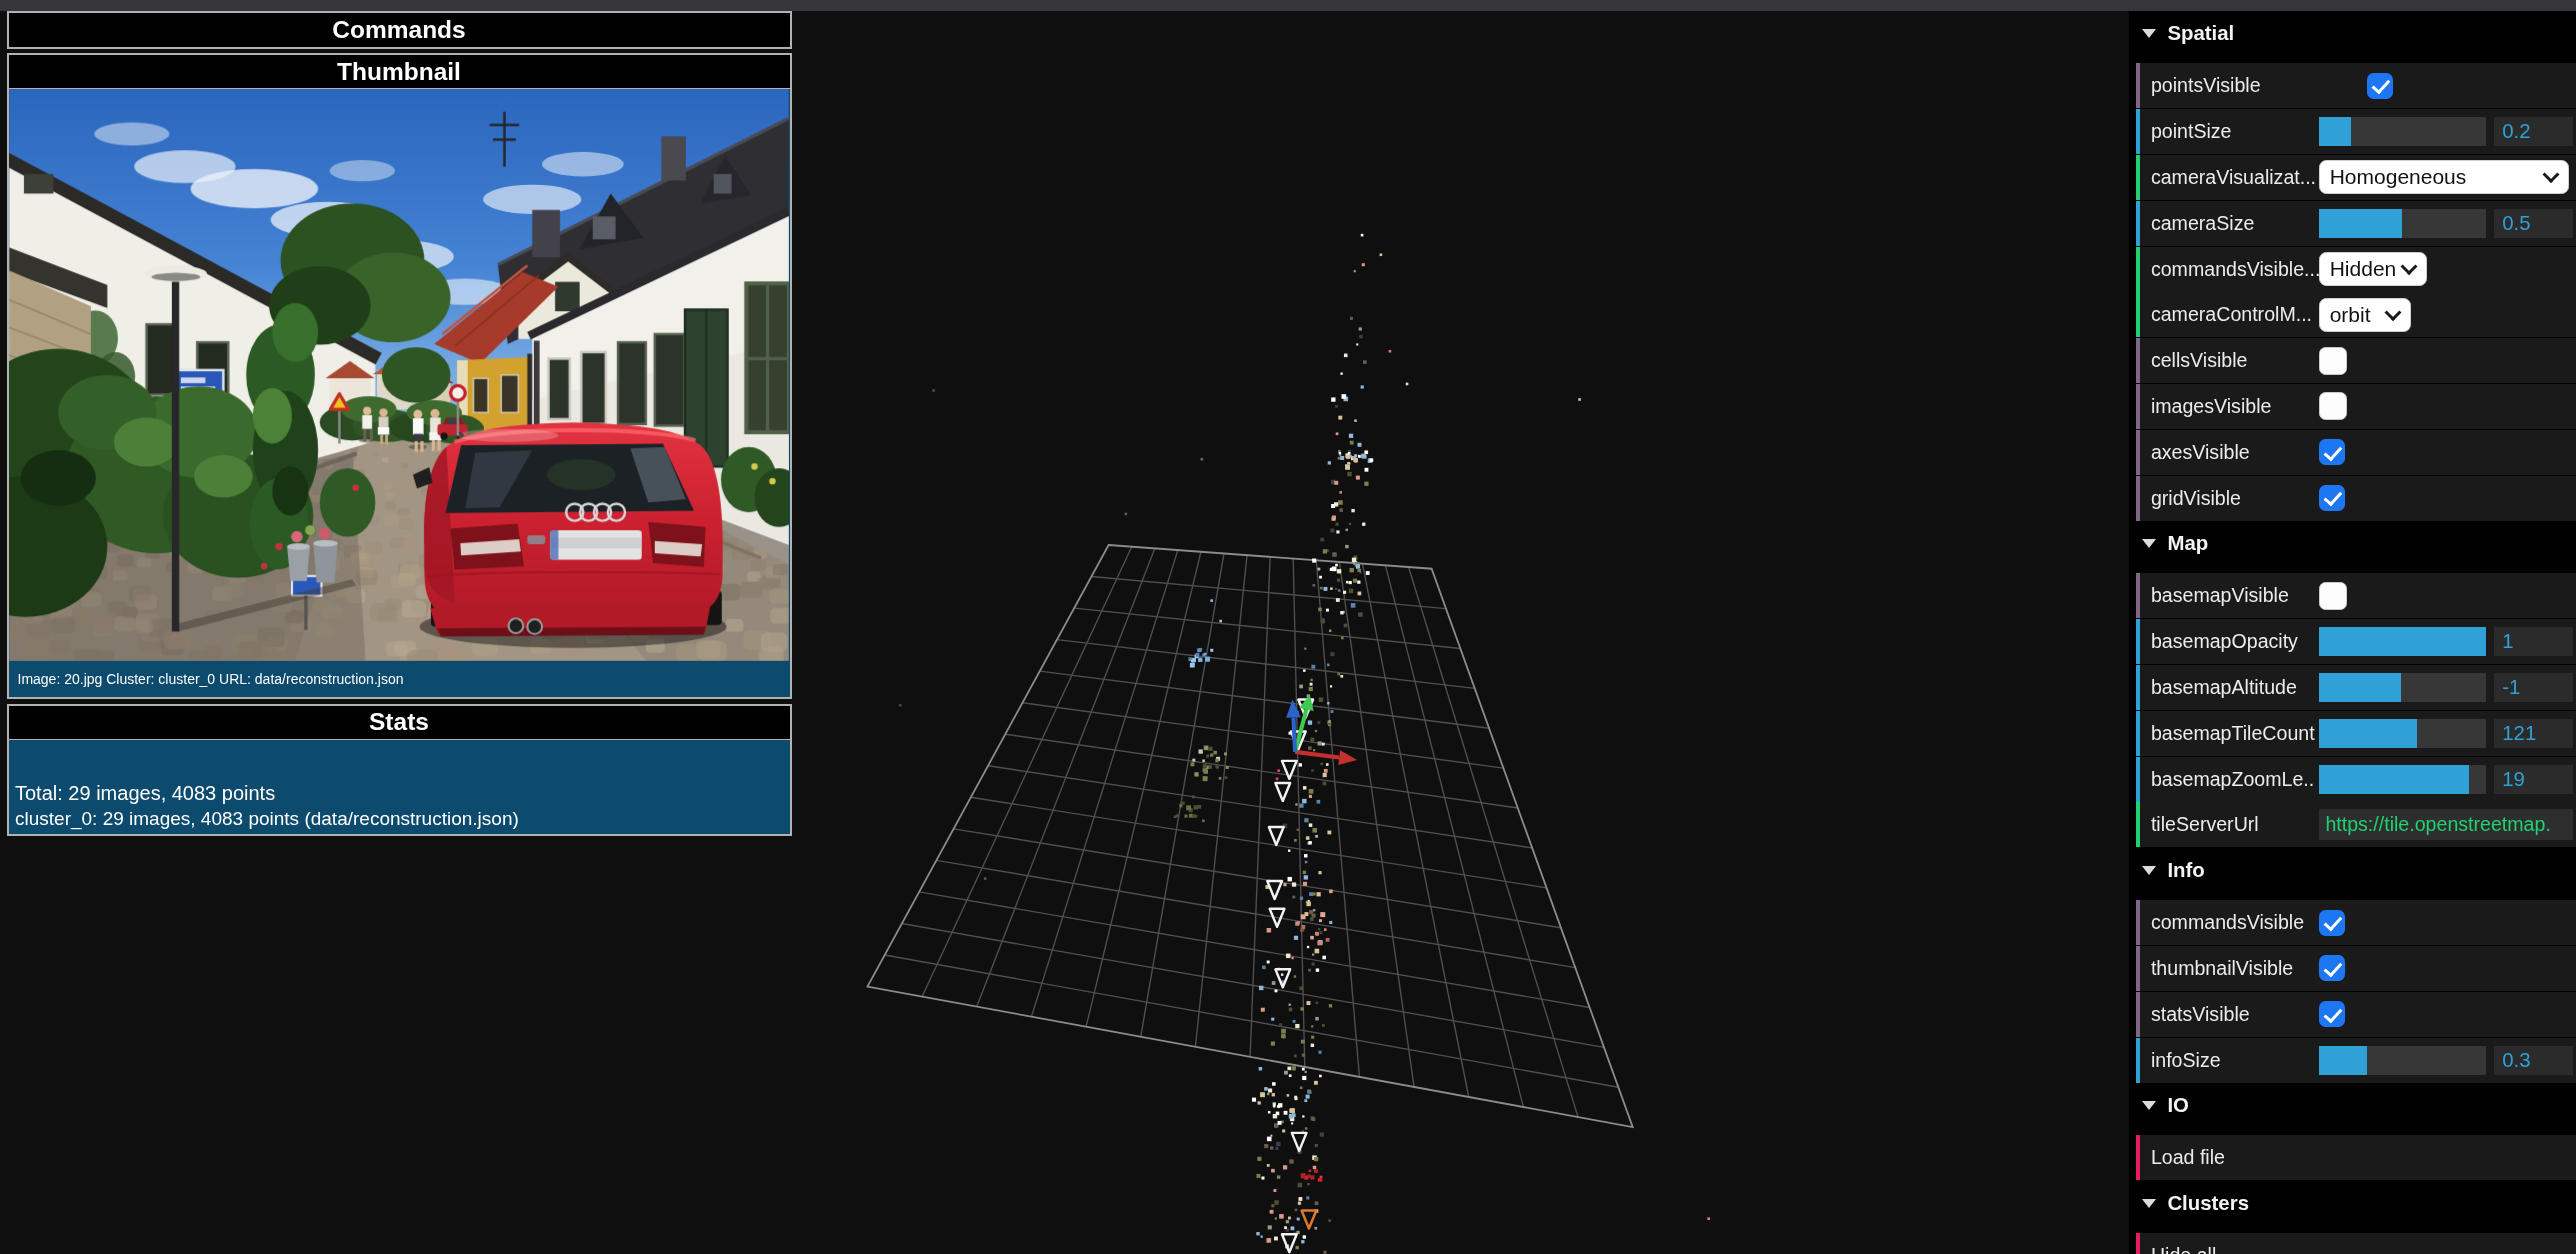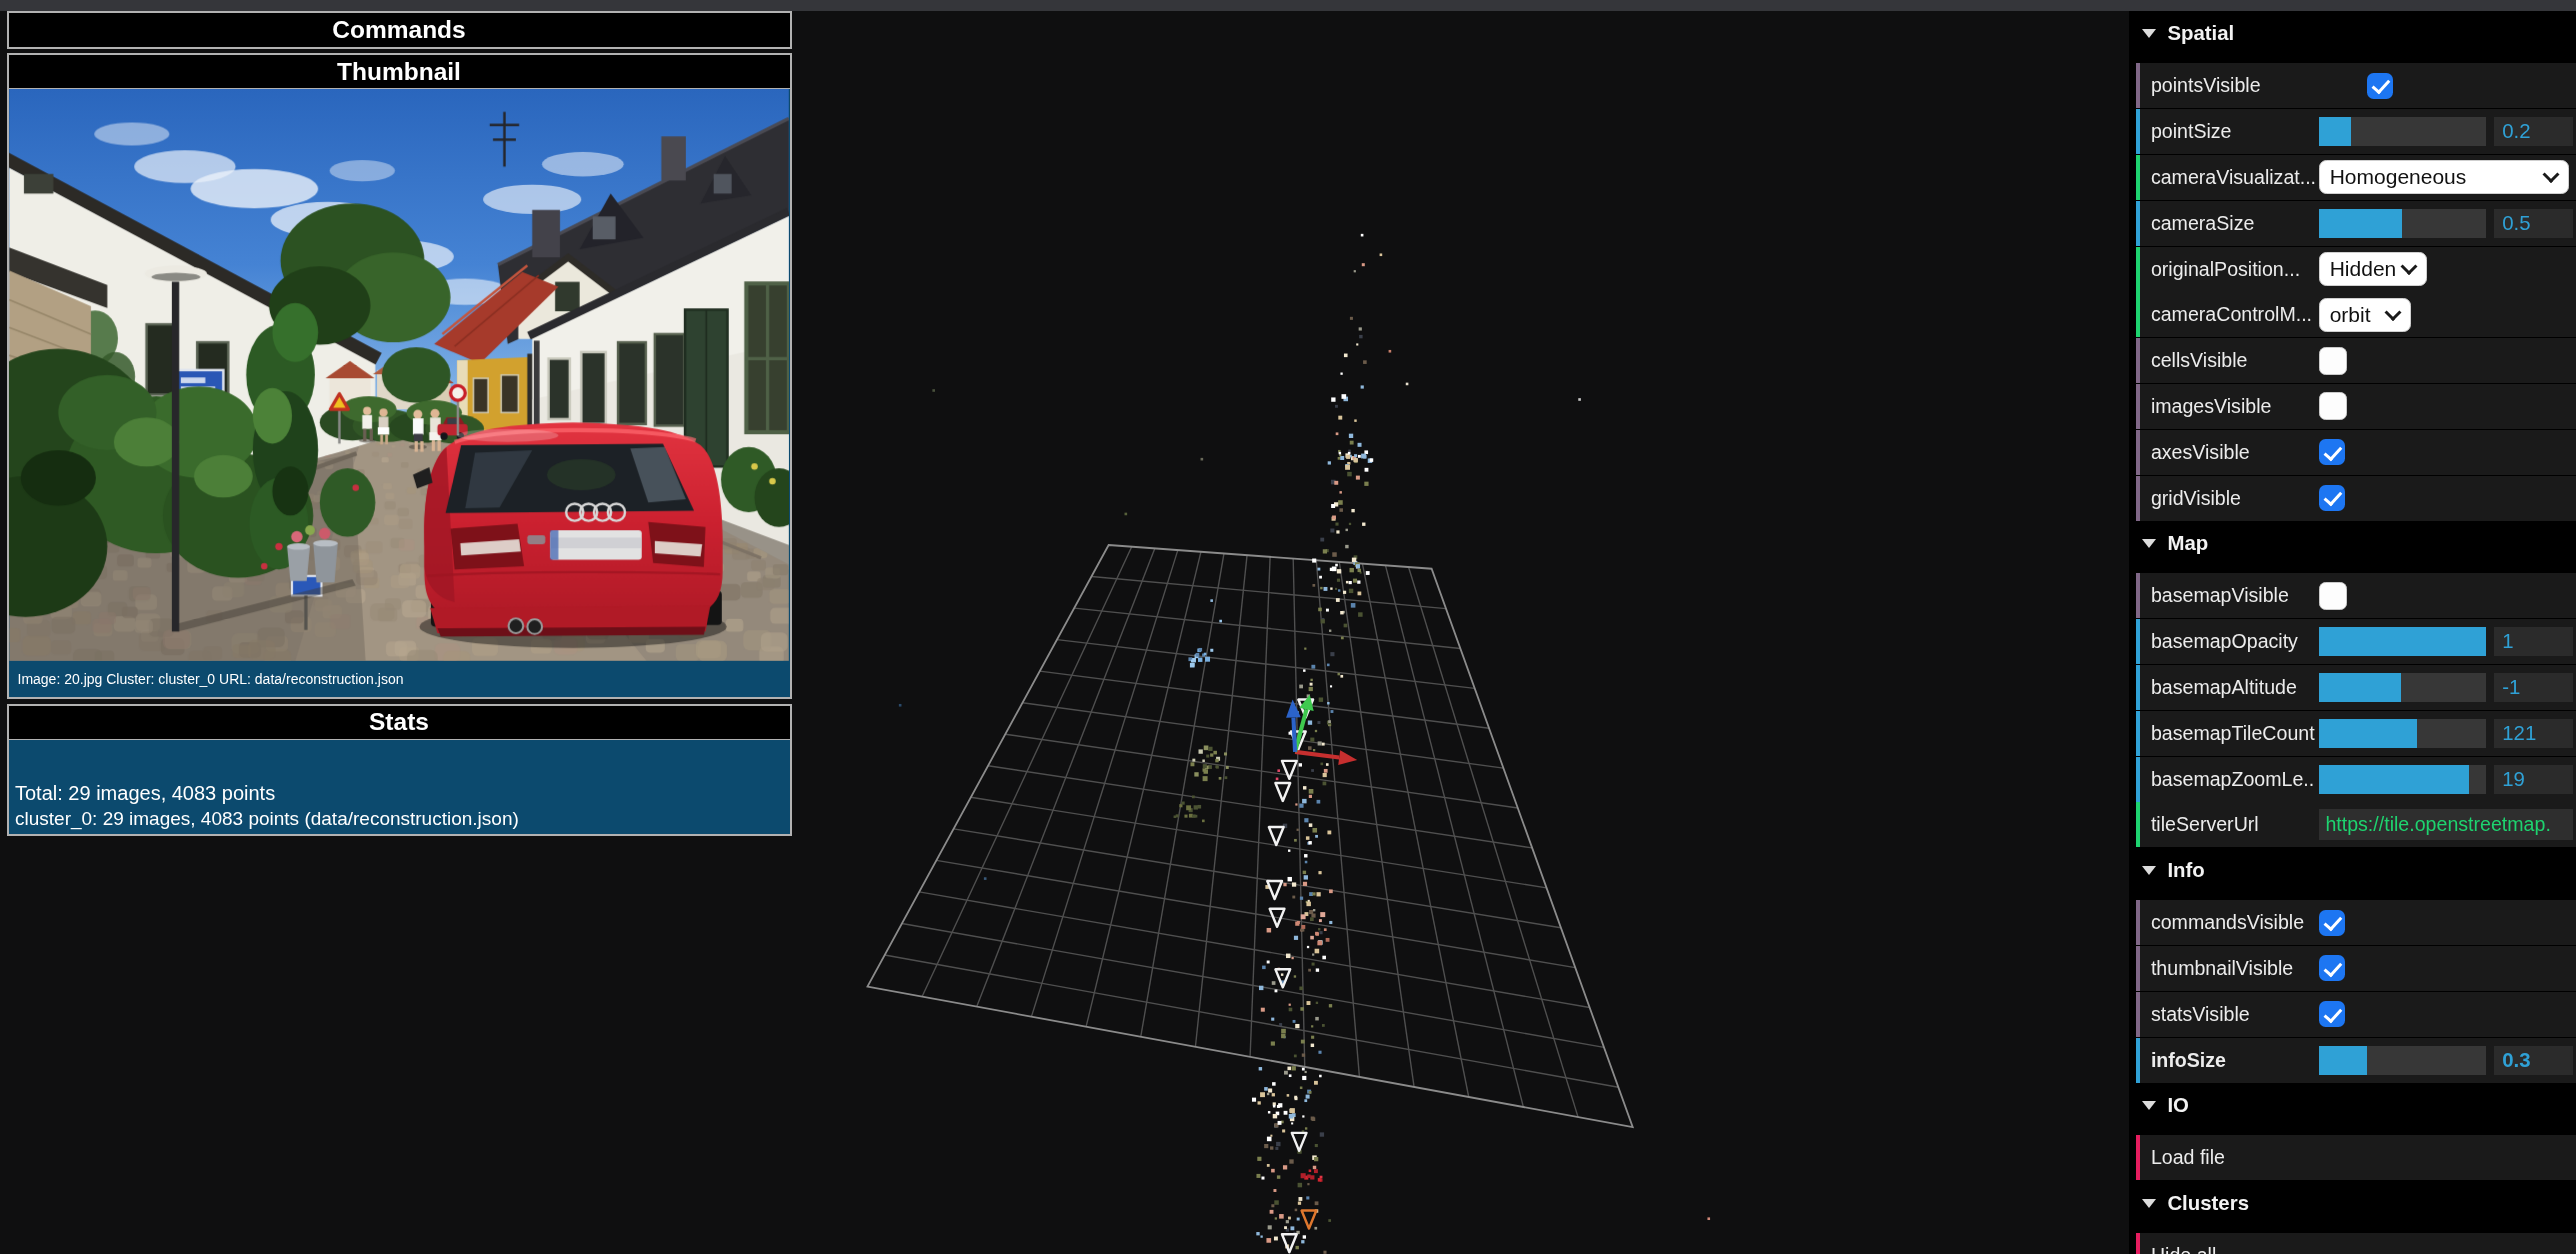--- a/index.html
+++ b/index.html
@@ -1497,21 +1497,21 @@
     <div class="gui-row" style="border-left-color: rgb(47, 161, 214);">
       <div class="gui-label">cameraSize</div>
       <div class="ctrl">
         <div class="slider">
           <div class="fill" style="width: 50%;"></div>
         </div>
         <div class="numbox">0.5</div>
       </div>
     </div>
     <div class="gui-row" style="border-left-color: rgb(30, 211, 111);">
-      <div class="gui-label">originalPosition...</div>
+      <div class="gui-label">commandsVisible...</div>
       <div class="ctrl">
         <div class="selectbox" style="width: 108px;">
           <span>Hidden</span>
         </div>
       </div>
     </div>
     <div class="gui-row" style="border-left-color: rgb(30, 211, 111);">
       <div class="gui-label">cameraControlM...</div>
       <div class="ctrl">
         <div class="selectbox" style="width: 92px;">
@@ -1610,21 +1610,21 @@
       <div class="ctrl">
         <div class="checkbox on"></div>
       </div>
     </div>
     <div class="gui-row" style="border-left-color: rgb(128, 103, 135);">
       <div class="gui-label">statsVisible</div>
       <div class="ctrl">
         <div class="checkbox on"></div>
       </div>
     </div>
-    <div class="gui-row" style="border-left-color: rgb(47, 161, 214); font-weight: bold;">
+    <div class="gui-row" style="border-left-color: rgb(47, 161, 214);">
       <div class="gui-label">infoSize</div>
       <div class="ctrl">
         <div class="slider">
           <div class="fill" style="width: 29%;"></div>
         </div>
         <div class="numbox">0.3</div>
       </div>
     </div>
     <div class="gui-header">
       <span class="gui-arrow"></span>

